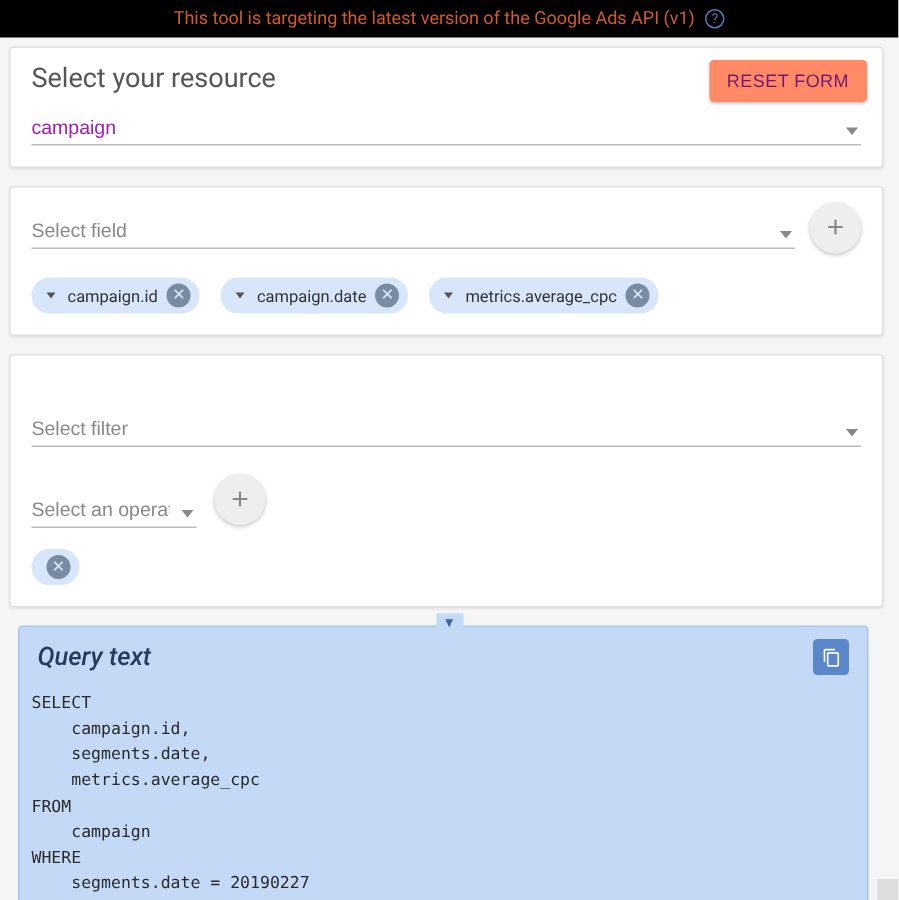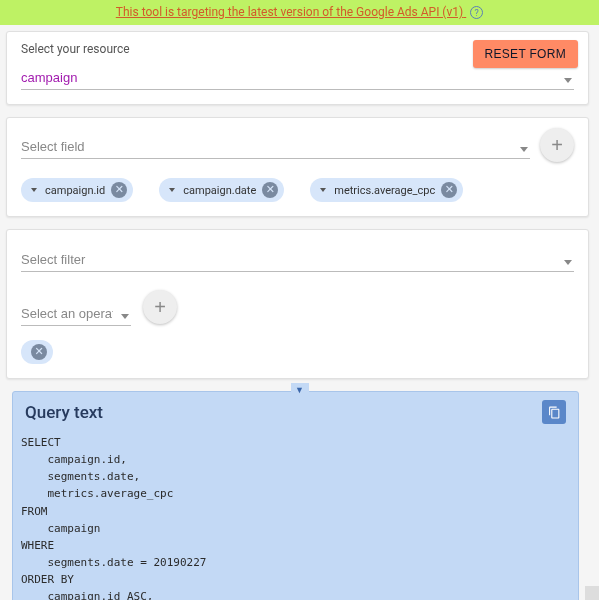--- a/index.html
+++ b/index.html
@@ -5,26 +5,25 @@
   * { box-sizing: border-box; margin: 0; padding: 0; }
   body {
     font-family: Roboto, "Helvetica Neue", Arial, sans-serif;
     background: #f5f5f5;
     width: 599px;
     height: 600px;
     overflow: hidden;
     position: relative;
   }
   .banner {
-    background: #bef264;
+    background: #000000;
     text-align: center;
     padding: 5px 0 6px;
     font-size: 12px;
     color: #d25b2a;
-    text-decoration: underline;
   }
   .banner a { color: #d25b2a; text-decoration: none; }
   .help-circle {
     display: inline-block;
     width: 13px; height: 13px;
     border: 1px solid #5a7fb8;
     border-radius: 50%;
     color: #5a7fb8;
     font-size: 9px;
     line-height: 12px;
@@ -38,30 +37,30 @@
   .card {
     background: #fff;
     border: 1px solid #e0e0e0;
     border-radius: 3px;
     box-shadow: 0 1px 2px rgba(0,0,0,0.08);
     margin-bottom: 12px;
     padding: 10px 14px 14px;
     position: relative;
   }
   .card-title {
-    font-size: 12px;
+    font-size: 18px;
     font-weight: 400;
     color: #555;
     margin-bottom: 10px;
   }
   .reset-btn {
     position: absolute;
     top: 8px; right: 10px;
     background: #ff8a65;
-    color: #0f172a;
+    color: #701a75;
     border: none;
     border-radius: 3px;
     padding: 7px 12px;
     font-size: 12px;
     letter-spacing: 0.3px;
     cursor: pointer;
     box-shadow: 0 1px 2px rgba(0,0,0,0.2);
   }
   .float-label {
     font-size: 10px;
@@ -111,21 +110,21 @@
     line-height: 34px;
     text-align: center;
     cursor: pointer;
     flex-shrink: 0;
     margin-bottom: 2px;
   }
   .chips {
     margin-top: 14px;
     display: flex;
     flex-wrap: wrap;
-    gap: 26px;
+    gap: 14px;
   }
   .chip {
     background: #d7e6fa;
     border-radius: 14px;
     padding: 4px 6px 4px 10px;
     font-size: 11px;
     color: #333;
     display: inline-flex;
     align-items: center;
     gap: 6px;
@@ -189,20 +188,21 @@
   .query-head {
     padding: 8px 12px 4px;
     display: flex;
     justify-content: space-between;
     align-items: center;
   }
   .query-title {
     font-size: 17px;
     font-weight: 500;
     color: #273b5e;
+    font-style: italic;
   }
   .copy-btn {
     width: 24px; height: 24px;
     background: #5a87c9;
     border-radius: 3px;
     border: none;
     cursor: pointer;
     display: flex;
     align-items: center;
     justify-content: center;
@@ -264,21 +264,21 @@
       </span>
       <span class="chip">
         <span class="tri-sm"></span>
         <span>metrics.average_cpc</span>
         <span class="x">✕</span>
       </span>
     </div>
   </div>
 
   <div class="card">
-    <div class="input-wrap" style="margin-top:8px;">
+    <div class="input-wrap" style="margin-top:27px;">
       <input class="underline-input" placeholder="Select filter" style="">
       <span class="tri"></span>
     </div>
     <div class="filter-row">
       <div class="operator-wrap">
         <input class="underline-input" placeholder="Select an operator" style="">
         <span class="tri"></span>
       </div>
       <button class="add-circle">+</button>
     </div>

